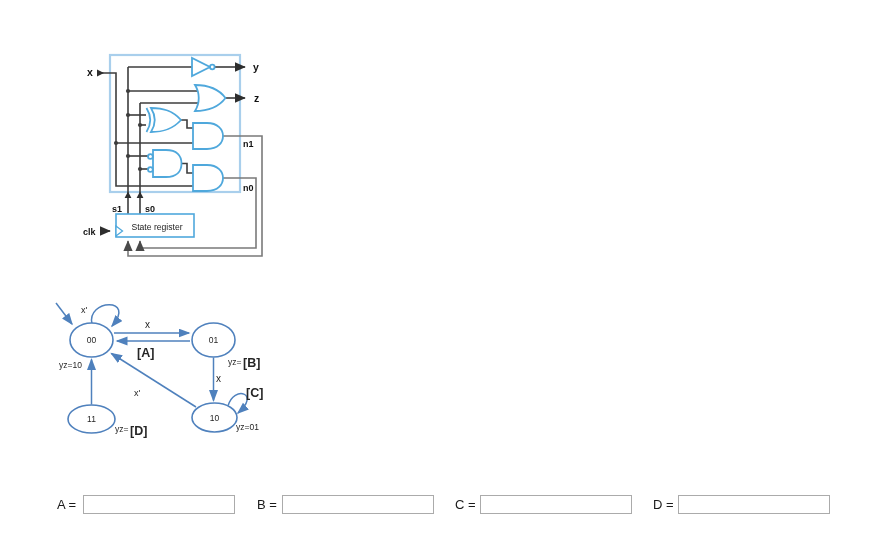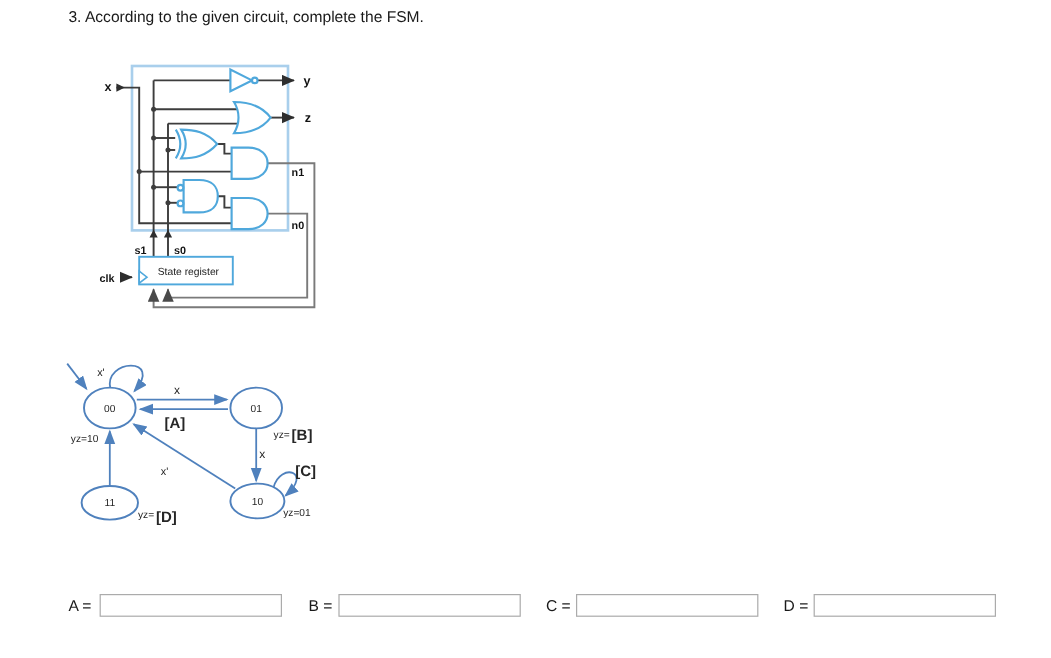--- a/index.html
+++ b/index.html
@@ -11,21 +11,20 @@
   .ans-label{position:absolute;font-size:13px;color:#1a1a1a;}
   .ans-input{position:absolute;width:152px;height:19px;border:1px solid #ababab;
              background:#fff;box-sizing:border-box;font-size:12px;padding:1px 4px;
              font-family:"Liberation Sans",sans-serif;}
 </style>
 </head>
 <body>
 
 <div class="page">
 
-  <div class="title">3. According to the given circuit, complete the FSM.</div>
 
   <svg style="left:80px;top:50px;width:205px;height:212px" viewBox="80 50 205 212" width="205" height="212">
     <defs>
       <marker id="ah-dark" markerWidth="8" markerHeight="7" refX="6.5" refY="3" orient="auto">
         <path d="M0,0 L7,3 L0,6 Z" fill="#2e2e2e"></path>
       </marker>
       <marker id="ah-gray" markerWidth="8" markerHeight="7" refX="6.5" refY="3" orient="auto">
         <path d="M0,0 L7,3 L0,6 Z" fill="#4a4a4a"></path>
       </marker>
     </defs>

